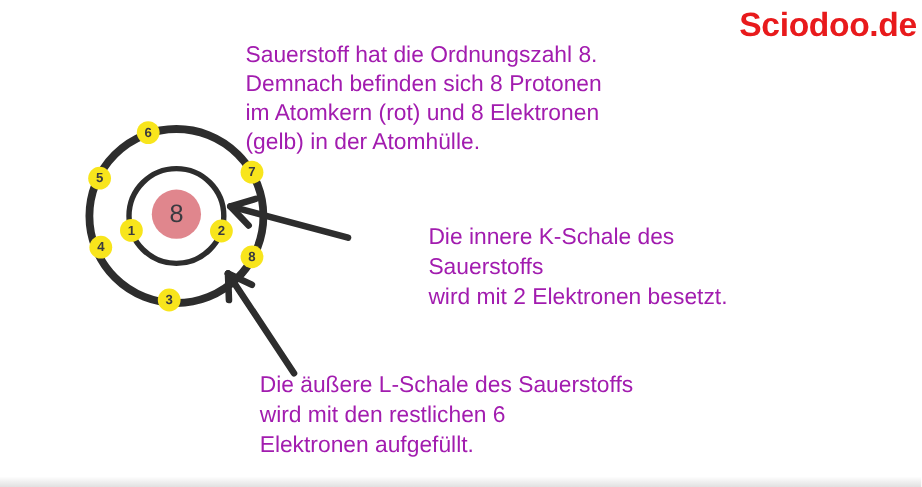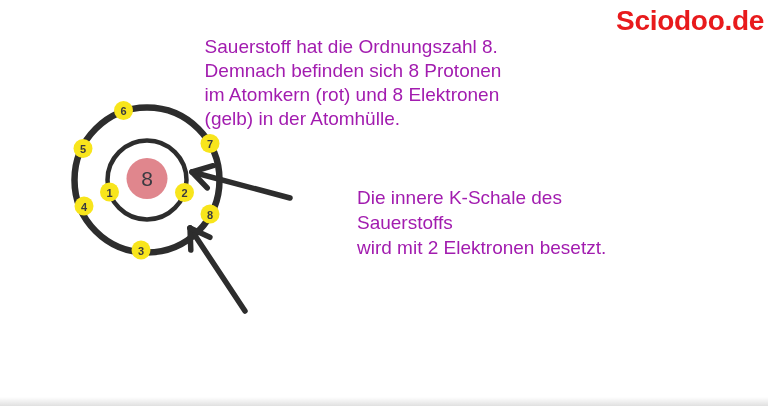--- a/index.html
+++ b/index.html
@@ -91,17 +91,20 @@
     </svg>
 
   <div class="note note-intro">Sauerstoff hat die Ordnungszahl 8.
 Demnach befinden sich 8 Protonen
 im Atomkern (rot) und 8 Elektronen
 (gelb) in der Atomhülle.</div>
 
   <div class="note note-k">Die innere K-Schale des Sauerstoffs
 wird mit 2 Elektronen besetzt.</div>
 
+  <div class="note note-l">Die äußere L-Schale des Sauerstoffs
+wird mit den restlichen 6
+Elektronen aufgefüllt.</div>
 
   <div class="brand" style="color: rgb(232, 26, 28);">Sciodoo.de</div>
 
   <div class="bottom-shade"></div>
 </div>
 
 </body></html>

